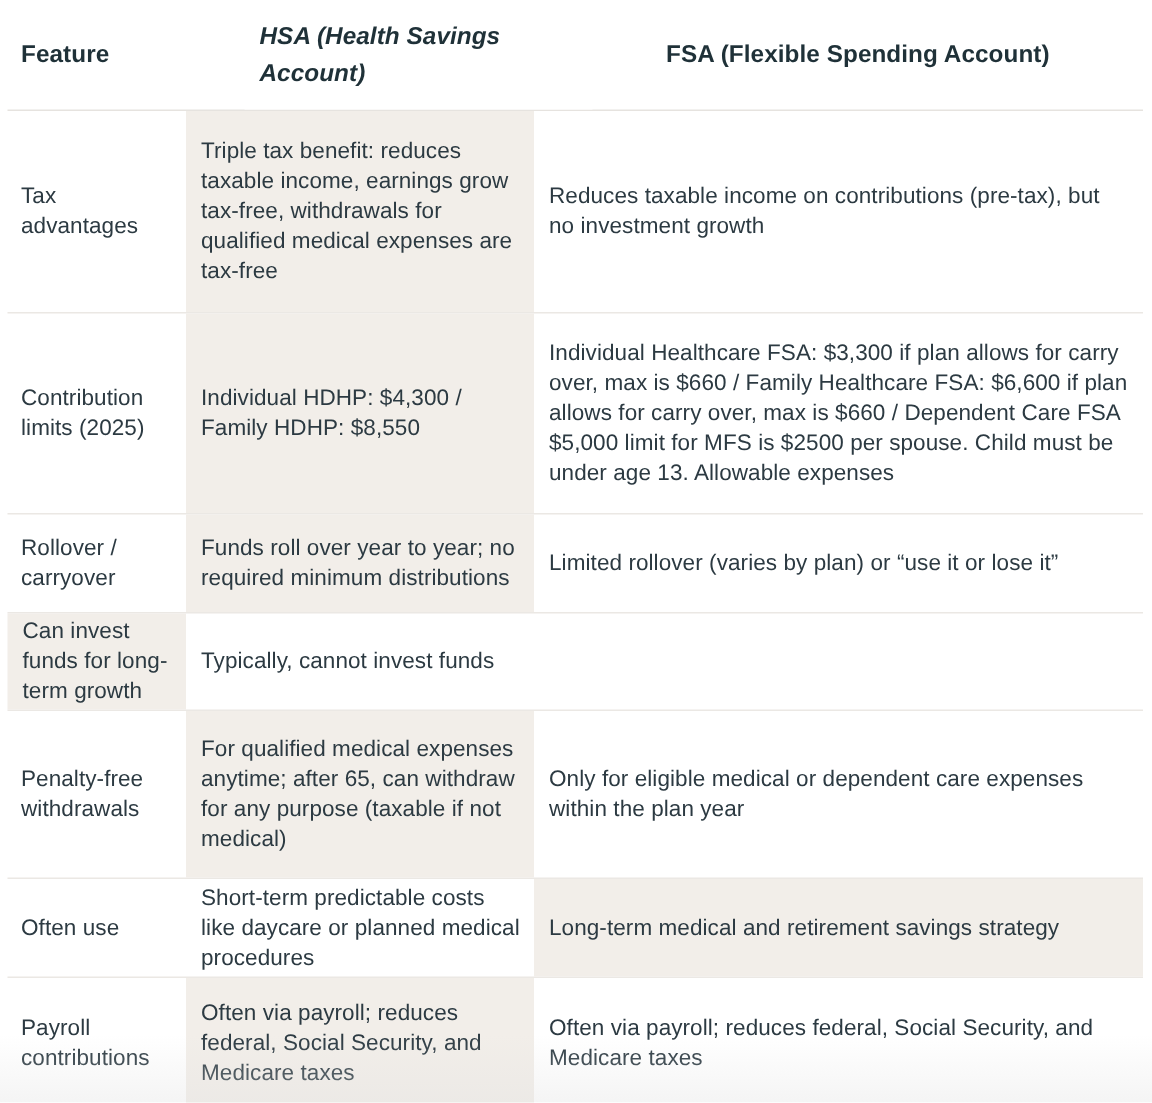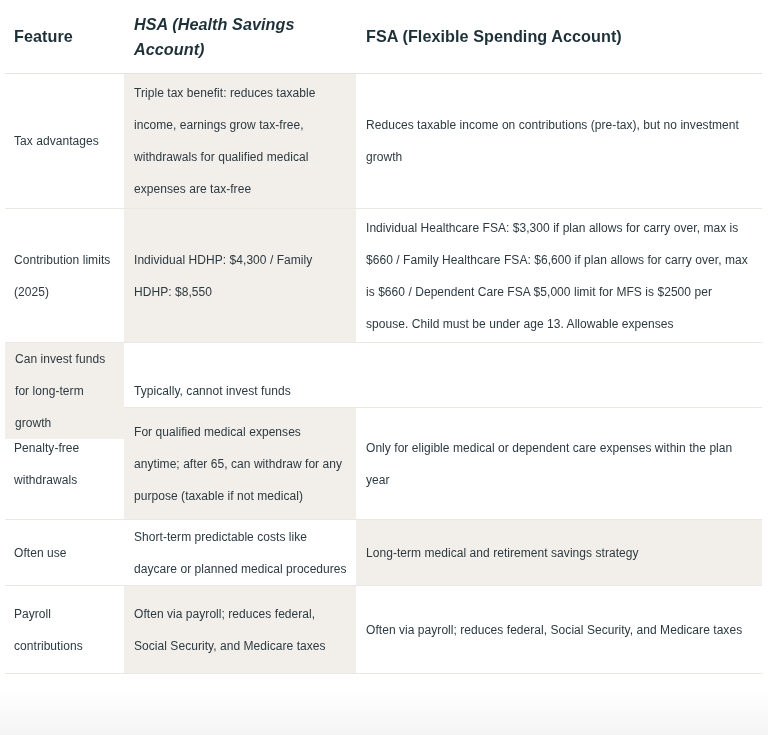--- a/index.html
+++ b/index.html
@@ -21,27 +21,28 @@
       top: 0;
       width: 757px;
     }
     .row {
       display: grid;
       grid-template-columns: 119px 232px 406px;
       border-bottom: 1.5px solid #ebe8e4;
     }
     .row.header {
       border-bottom: 1.5px solid #e6e3df;
+      gap: 39px;
     }
     .cell {
       display: flex;
       align-items: center;
       padding: 0 9px 0 9px;
-      font-size: 12px;
-      line-height: 32px;
+      font-size: 15px;
+      line-height: 20px;
       letter-spacing: 0.05px;
       box-sizing: border-box;
     }
     .cell.hsa {
       background: #f2eee9;
       padding-left: 10px;
       padding-right: 6px;
     }
     .cell.fsa {
       padding-left: 10px;
@@ -90,20 +91,25 @@
     <div class="cell hsa">Triple tax benefit: reduces taxable income, earnings grow tax-free, withdrawals for qualified medical expenses are tax-free</div>
     <div class="cell fsa">Reduces taxable income on contributions (pre-tax), but no investment growth</div>
   </div>
 
   <div class="row r2">
     <div class="cell feature">Contribution limits (2025)</div>
     <div class="cell hsa">Individual HDHP: $4,300 / Family HDHP: $8,550</div>
     <div class="cell fsa">Individual Healthcare FSA: $3,300 if plan allows for carry over, max is $660 / Family Healthcare FSA: $6,600 if plan allows for carry over, max is $660 / Dependent Care FSA $5,000 limit for MFS is $2500 per spouse. Child must be under age 13. Allowable expenses</div>
   </div>
 
+  <div class="row r3">
+    <div class="cell feature">Rollover / carryover</div>
+    <div class="cell hsa">Funds roll over year to year; no required minimum distributions</div>
+    <div class="cell fsa">Limited rollover (varies by plan) or “use it or lose it”</div>
+  </div>
 
   <div class="row r4">
     <div class="cell hsa">Can invest funds for long-term growth</div>
     <div class="cell fsa">Typically, cannot invest funds</div>
   </div>
 
   <div class="row r5">
     <div class="cell feature">Penalty-free withdrawals</div>
     <div class="cell hsa">For qualified medical expenses anytime; after 65, can withdraw for any purpose (taxable if not medical)</div>
     <div class="cell fsa">Only for eligible medical or dependent care expenses within the plan year</div>

